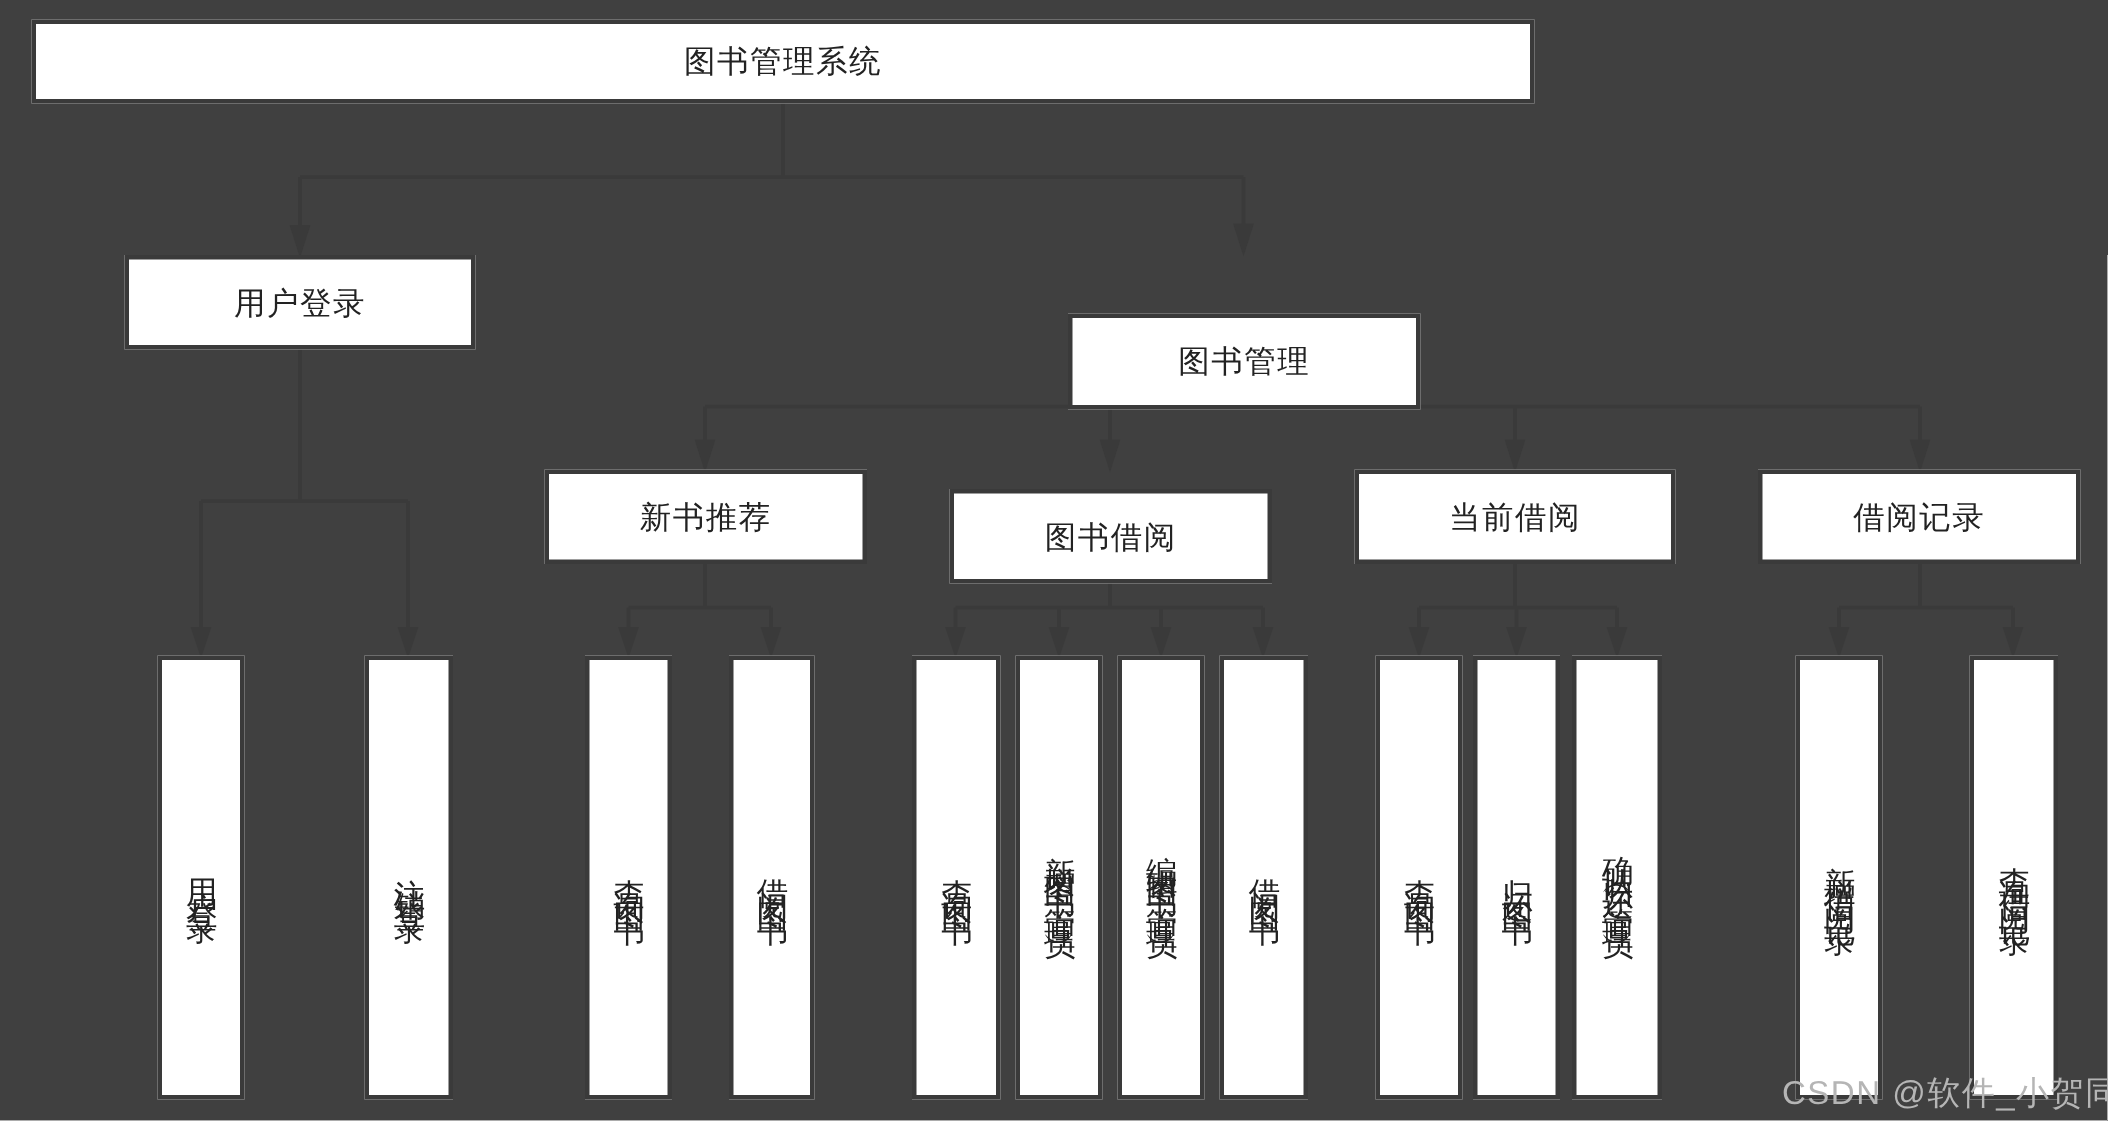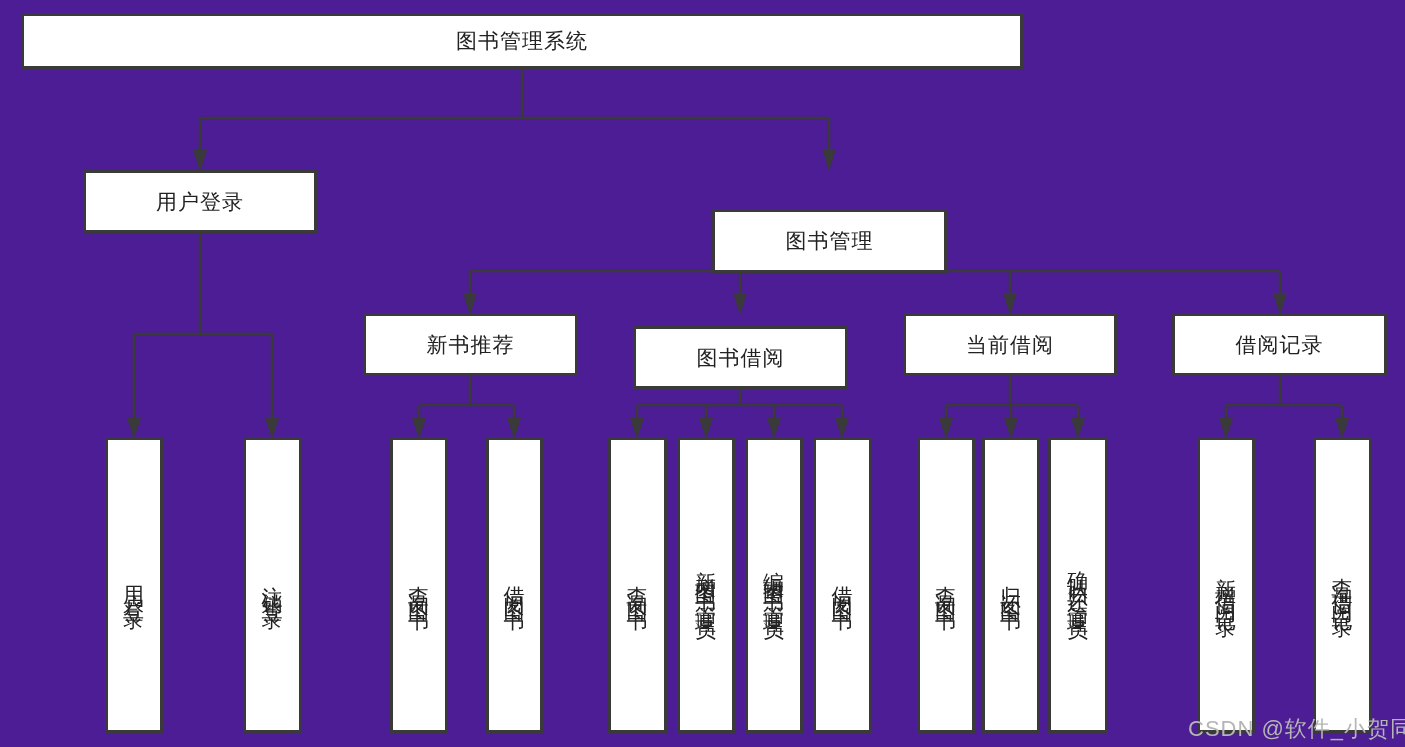--- a/index.html
+++ b/index.html
@@ -1,20 +1,20 @@
 <!DOCTYPE html>
 <html><head>
 <meta charset="utf-8">
 <style>
   html, body { margin: 0; padding: 0; background: #ffffff; }
   #canvas {
     position: relative;
     width: 1405px;
     height: 747px;
-    background: #4c1d95;
+    background: #404040;
     overflow: hidden;
     font-family: "Liberation Sans", sans-serif;
     color: #222222;
   }
   #wires {
     position: absolute;
     left: 0; top: 0;
     width: 1405px; height: 747px;
     pointer-events: none;
   }

